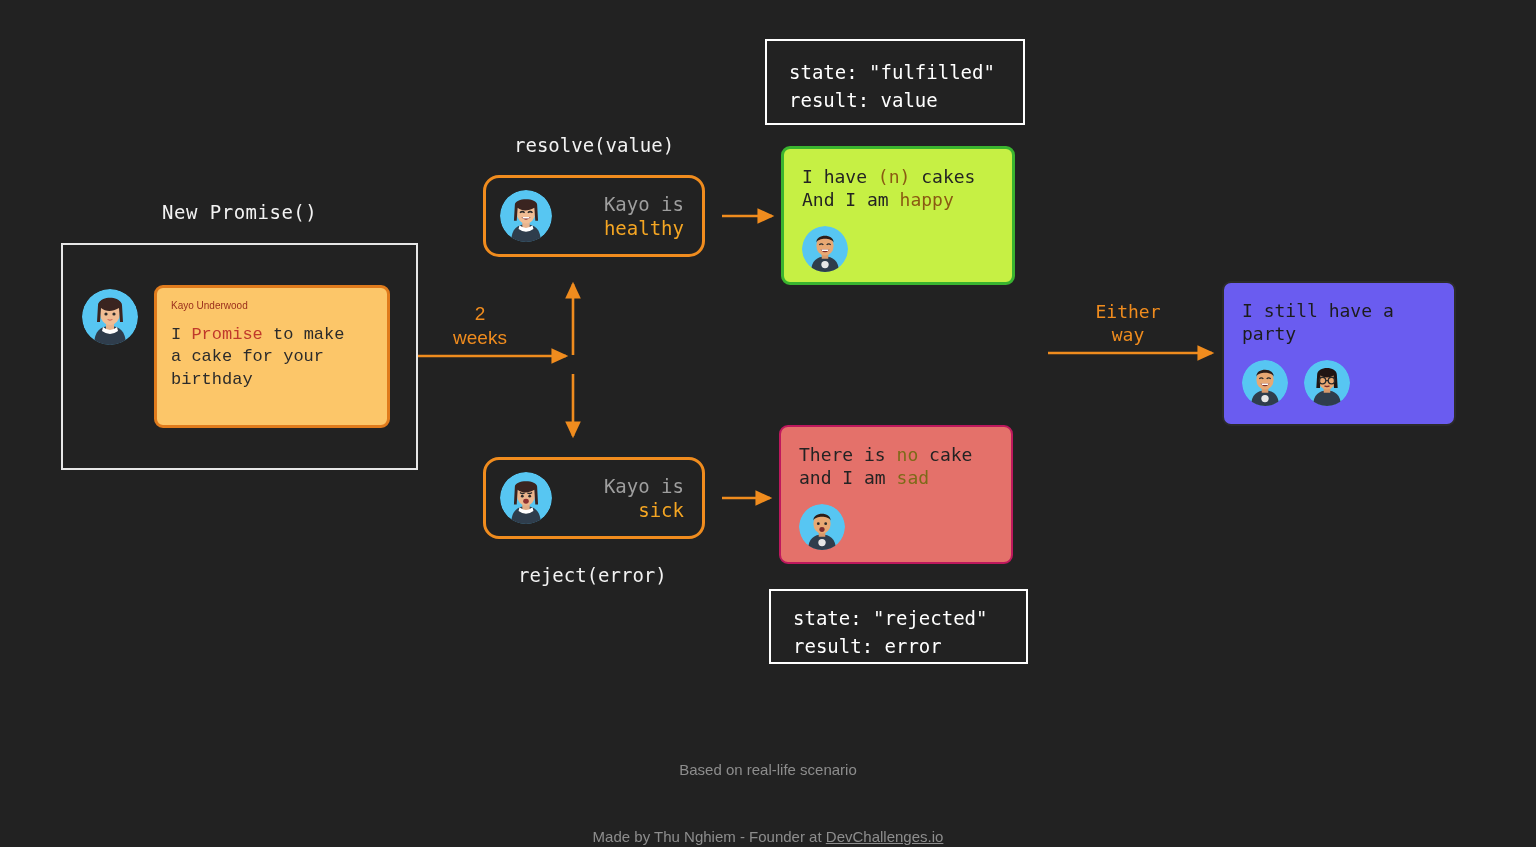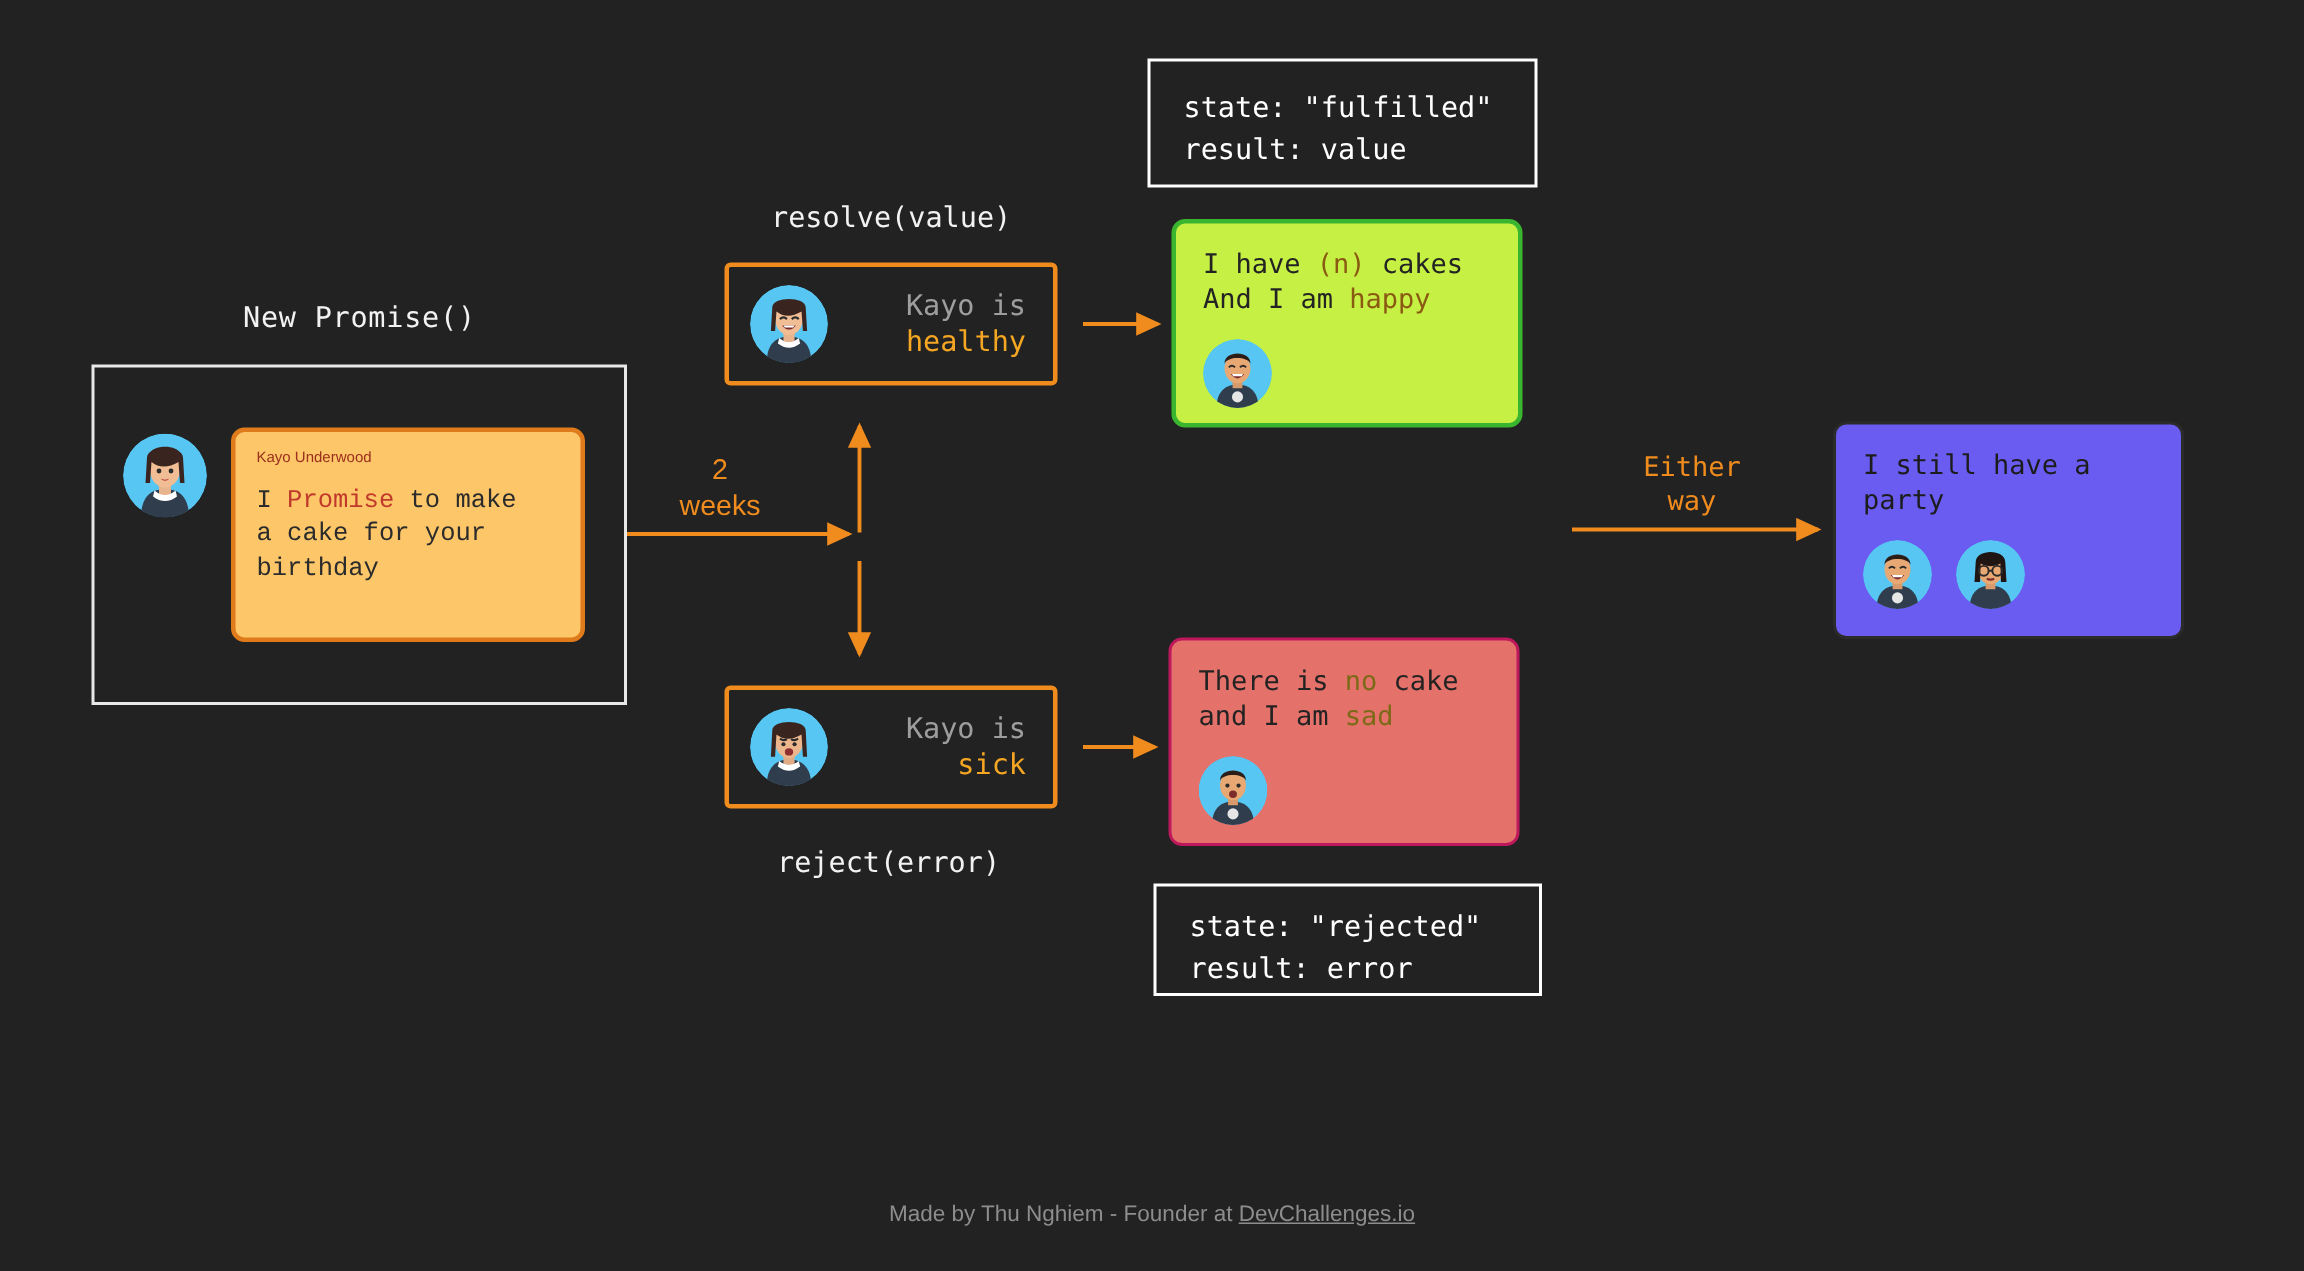--- a/index.html
+++ b/index.html
@@ -52,21 +52,21 @@
   .state-box {
     border: 2px solid #ffffff; background: #222222;
     color: #ffffff; font-size: 19px; line-height: 1.45;
     padding: 18px 22px; white-space: pre;
   }
   #state-fulfilled { left: 765px; top: 39px; width: 260px; height: 86px; }
   #state-rejected  { left: 769px; top: 589px; width: 259px; height: 75px; padding-top: 14px; }
 
   
   .status-box {
-    border: 3px solid #f08c1e; border-radius: 4px; background: #222222;
+    border: 3px solid #f08c1e; border-radius: 16px; background: #222222;
     display: flex; align-items: center; gap: 14px; padding: 0 18px 0 14px;
   }
   .status-box .txt { text-align: right; line-height: 1.28; font-size: 19px; flex: 1; }
   .status-box .t1 { color: #9e9e9e; }
   .status-box .t2 { color: #f5a623; }
   #status-healthy { left: 483px; top: 175px; width: 222px; height: 82px; }
   #status-sick    { left: 483px; top: 457px; width: 222px; height: 82px; }
 
   
   .outcome { border-radius: 9px; padding: 16px 12px 0 18px; }
@@ -110,21 +110,21 @@
     padding: 1px 4px;
     font-family: "Liberation Sans", sans-serif;
     font-size: 16px; color: #f4f4f4; white-space: pre;
   }
   #sync-note b { font-weight: bold; }
   .footline {
     font-family: "Liberation Sans", sans-serif;
     font-size: 15px; color: #8d8d8d; text-align: center; width: 1536px; left: 0;
   }
   #foot1 { top: 761px; }
-  #foot2 { top: 801px; }
+  #foot2 { top: 828px; }
   #foot2 a, #foot2 .link { color: #8d8d8d; text-decoration: underline; }
 </style>
 </head>
 <body>
 
 <div id="stage">
 
   <svg id="arrows" class="abs" viewBox="0 0 1536 847">
     <defs>
       <marker id="ah" markerWidth="7" markerHeight="7" refX="5.6" refY="3" orient="auto">
@@ -295,16 +295,17 @@
           <circle cx="22.5" cy="25" r="4" fill="none" stroke="#2b2b2b" stroke-width="1.6"></circle>
           <circle cx="33.5" cy="25" r="4" fill="none" stroke="#2b2b2b" stroke-width="1.6"></circle>
           <line x1="26.5" y1="25" x2="29.5" y2="25" stroke="#2b2b2b" stroke-width="1.6"></line>
           <path d="M25 31.5 q3 1.5 6 0" stroke="#7d2c2c" stroke-width="1.8" fill="none"></path>
         </svg>
       </div>
     </div>
   </div>
 
 
+  <div class="abs footline" id="foot1">Based on real-life scenario</div>
 
   <div class="abs footline" id="foot2"><span>Made by Thu Nghiem - Founder at </span><span class="link">DevChallenges.io</span></div>
 
 </div>
 
 </body></html>

